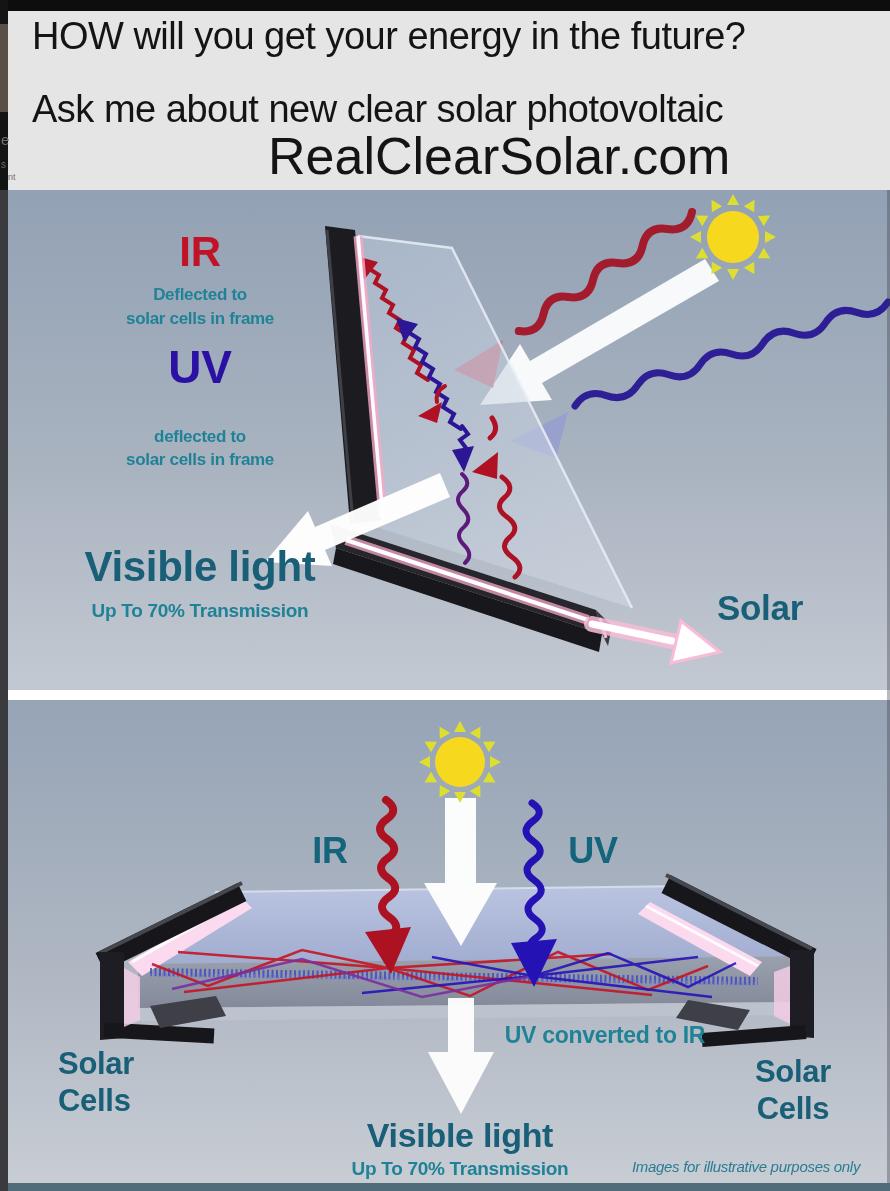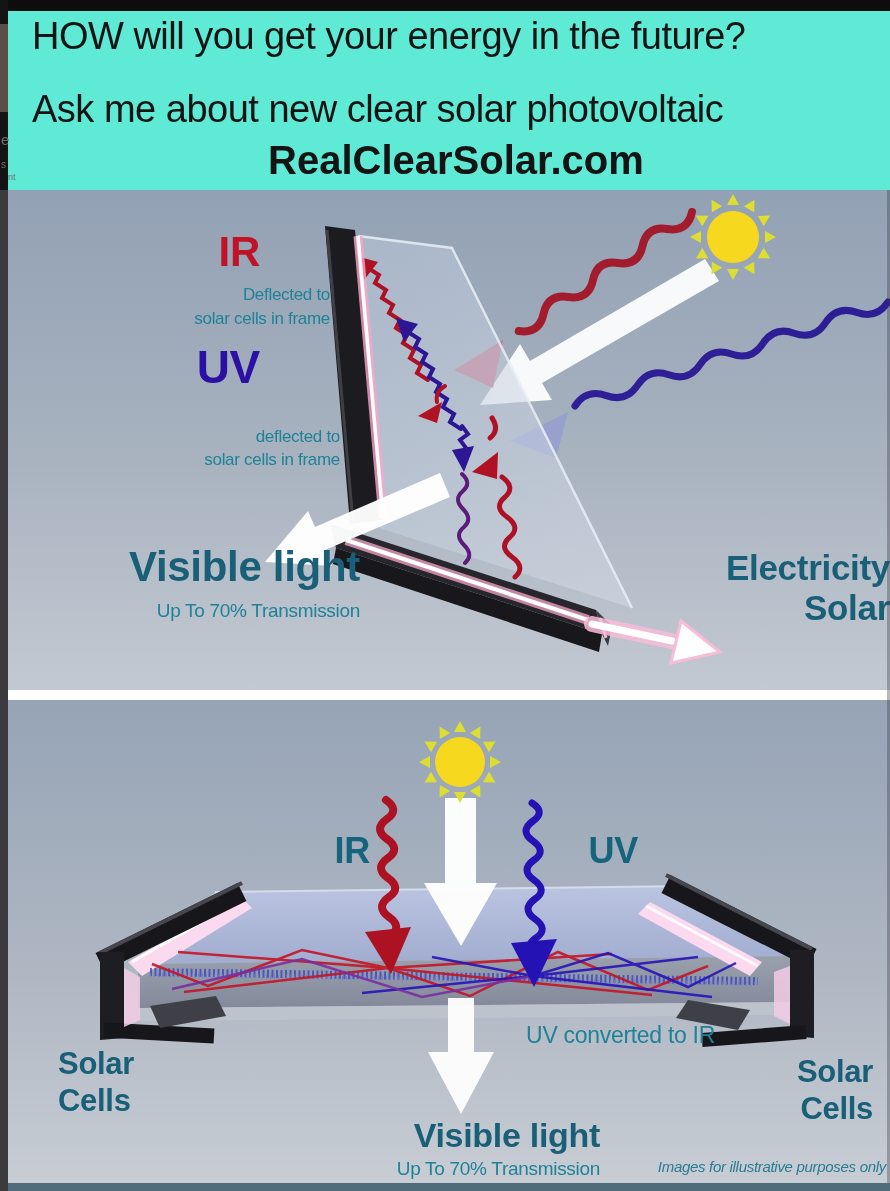--- a/index.html
+++ b/index.html
@@ -1,43 +1,43 @@
 <!DOCTYPE html>
 <html><head>
 <meta charset="utf-8">
 <style>
   html,body{margin:0;padding:0;background:#ffffff;}
-  .page{position:relative;width:890px;height:1191px;overflow:hidden;background:#5eead4;
+  .page{position:relative;width:890px;height:1191px;overflow:hidden;background:#e5e5e5;
         font-family:"Liberation Sans",sans-serif;}
   .abs{position:absolute;}
   
   .topbar{left:0;top:0;width:890px;height:11px;background:#0d0d0d;}
   
   .edge-strip{left:0;top:0;width:8px;height:1191px;background:#3a3a3f;}
   .edge-strip .head{position:absolute;left:0;top:0;width:8px;height:190px;background:#141414;}
   .edge-strip .thumb{position:absolute;left:0;top:24px;width:8px;height:88px;background:#5a4f46;}
   .edge-frag{color:#6e6e6e;line-height:1;}
   .frag1{left:1px;top:132px;font-size:15px;}
   .frag2{left:1px;top:160px;font-size:10px;}
   .frag3{left:8px;top:173px;font-size:9px;}
   
   .hline{left:32px;color:#141414;font-size:38px;letter-spacing:-0.5px;white-space:nowrap;}
   .h1{top:15px;} .h2{top:88px;} .h3{top:128px;}
-  .brand{left:268px;top:138px;font-size:40px;font-weight:bold;color:#141414;white-space:nowrap;}
+  .brand{left:268px;top:126px;font-size:52px;font-weight:normal;color:#141414;white-space:nowrap;}
   
   .panel1{left:0;top:190px;width:890px;height:500px;}
   .divider{left:0;top:690px;width:890px;height:10px;background:#ffffff;}
   .panel2{left:0;top:700px;width:890px;height:483px;}
   .bottomstrip{left:0;top:1183px;width:890px;height:8px;background:#506b7a;}
   .rightedge{right:0;top:190px;width:3px;height:993px;background:rgba(55,58,68,0.35);}
   svg{position:absolute;left:0;top:0;display:block;}
   
-  .lbl{position:absolute;text-align:right;line-height:1.05;letter-spacing:-0.3px;}
+  .lbl{position:absolute;text-align:center;line-height:1.05;letter-spacing:-0.3px;}
   .ir1{left:140px;top:40px;width:120px;font-size:42px;font-weight:bold;color:#c01328;}
-  .cap{font-size:17px;font-weight:normal;color:#1f8296;}
+  .cap{font-size:17px;font-weight:bold;color:#1f8296;}
   .ircap1{left:70px;top:96px;width:260px;}
   .ircap2{left:70px;top:120px;width:260px;}
   .uv1{left:140px;top:153px;width:120px;font-size:46px;font-weight:bold;color:#2b10a4;}
   .uvcap1{left:60px;top:213px;width:280px;}
   .uvcap2{left:60px;top:238px;width:280px;}
   .uvcap3{left:60px;top:261px;width:280px;}
   .vl1{left:40px;top:355px;width:320px;font-size:42px;font-weight:bold;color:#1a5f78;}
   .vlcap1{left:40px;top:411px;width:320px;font-size:19px;}
   .elec1{left:630px;top:360px;width:260px;font-size:35px;font-weight:bold;color:#1a5f78;}
   .elec2{left:630px;top:400px;width:260px;font-size:35px;font-weight:bold;color:#1a5f78;}
@@ -143,21 +143,20 @@
     </svg>
 
     <div class="lbl ir1">IR</div>
     <div class="lbl cap ircap1">Deflected to</div>
     <div class="lbl cap ircap2">solar cells in frame</div>
     <div class="lbl uv1">UV</div>
     <div class="lbl cap uvcap2">deflected to</div>
     <div class="lbl cap uvcap3">solar cells in frame</div>
     <div class="lbl vl1">Visible light</div>
     <div class="lbl cap vlcap1">Up To 70% Transmission</div>
-    <div class="lbl elec1">Electricity</div>
     <div class="lbl elec2">Solar</div>
   </div>
 
   <div class="abs divider"></div>
 
   <div class="abs panel2">
     <svg width="890" height="483" viewBox="0 0 890 483">
       <defs>
         <linearGradient id="bg2" x1="0" y1="0" x2="0" y2="1">
           <stop offset="0" stop-color="#96a4b6"></stop>

